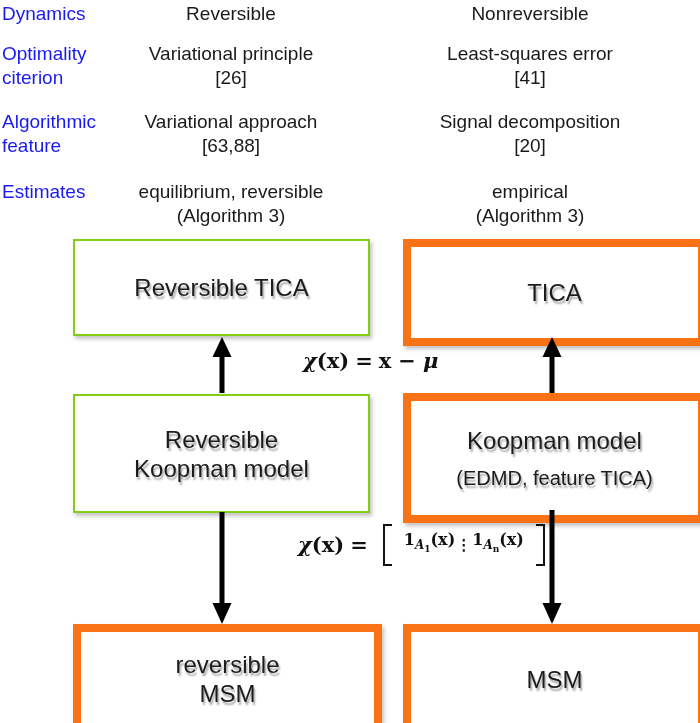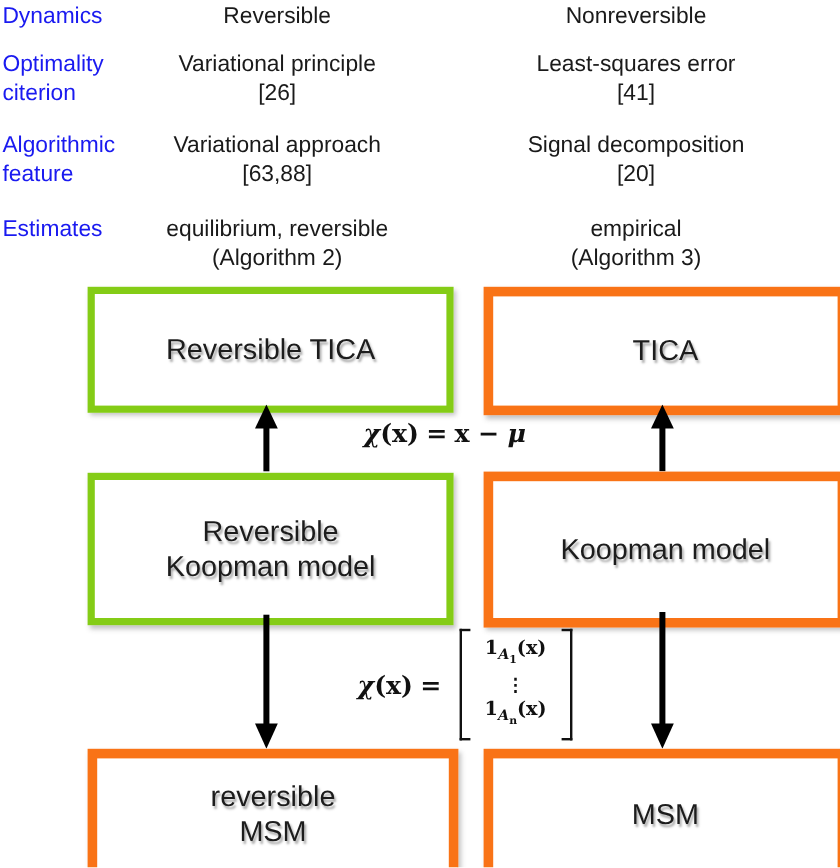--- a/index.html
+++ b/index.html
@@ -17,21 +17,21 @@
     position:absolute;font-size:19px;line-height:24px;white-space:pre-line;text-align:center;
   }
   .c1{left:95px;width:272px;}
   .c2{left:388px;width:284px;}
   
   .box{
     position:absolute;background:#ffffff;display:flex;flex-direction:column;
     align-items:center;justify-content:center;text-align:center;
     box-shadow:2px 3px 4px rgba(120,120,120,0.45);
   }
-  .box.red{border:6px solid #84cc16;}
+  .box.red{border:2px solid #84cc16;}
   .box.black{border:8px solid #f97316;}
   .box-title{
     font-size:24px;line-height:29px;white-space:pre-line;color:#1c1c1c;
     text-shadow:1.5px 2.5px 2px rgba(0,0,0,0.35);
   }
   .box-sub{
     font-size:20px;line-height:24px;margin-top:11px;color:#1c1c1c;
     text-shadow:1.5px 2.5px 2px rgba(0,0,0,0.35);
   }
   
@@ -43,21 +43,21 @@
     display:flex;align-items:center;font-weight:bold;
   }
   .f1{font-size:21px;}
   .it{font-style:italic;}
   .sp{margin:0 6px;}
   .mn{margin:0 7px;}
   .f2{font-size:21px;}
   .matrix{display:flex;align-items:stretch;margin-left:9px;}
   .bracket-l{width:7px;border-left:2px solid #111;border-top:2px solid #111;border-bottom:2px solid #111;}
   .bracket-r{width:7px;border-right:2px solid #111;border-top:2px solid #111;border-bottom:2px solid #111;}
-  .mcol{display:flex;flex-direction:column;align-items:center;justify-content:center;
+  .mcol{display:flex;flex-direction:row;align-items:center;justify-content:center;
         padding:5px 12px;gap:1px;}
   .mrow{font-size:16px;font-weight:bold;white-space:nowrap;line-height:22px;}
   .m-sub{font-size:12px;}
   .m-subsub{font-size:9px;}
   .mdots{font-size:15px;line-height:16px;font-weight:bold;}
 </style>
 </head>
 <body>
 
 <div class="canvas">
@@ -79,21 +79,21 @@
     <div class="tlabel">Algorithmic
 feature</div>
     <div class="tcell c1">Variational approach
 [63,88]</div>
     <div class="tcell c2">Signal decomposition
 [20]</div>
   </div>
   <div class="trow" style="top:180px">
     <div class="tlabel">Estimates</div>
     <div class="tcell c1">equilibrium, reversible
-(Algorithm 2)</div>
+(Algorithm 3)</div>
     <div class="tcell c2">empirical
 (Algorithm 3)</div>
   </div>
 
   <div class="box red" style="left:73px;top:239px;width:293px;height:93px">
     <div class="box-title">Reversible TICA</div>
   </div>
   <div class="box black" style="left:403px;top:239px;width:287px;height:91px">
     <div class="box-title">TICA</div>
   </div>
@@ -115,20 +115,21 @@
       <span class="mn">−</span>
       <span class="it">μ</span>
   </div>
 
   <div class="box red" style="left:73px;top:394px;width:293px;height:115px">
     <div class="box-title">Reversible
 Koopman model</div>
   </div>
   <div class="box black" style="left:403px;top:393px;width:287px;height:114px">
     <div class="box-title">Koopman model</div>
+    <div class="box-sub">(EDMD, feature TICA)</div>
   </div>
 
   <svg class="arrow" style="left:209px;top:512px" width="26" height="112" xmlns="http://www.w3.org/2000/svg">
     <rect x="10.5" y="0" width="5" height="95"></rect>
     <polygon points="13,112 3.5,91 22.5,91"></polygon>
   </svg>
   <svg class="arrow" style="left:539px;top:510px" width="26" height="114" xmlns="http://www.w3.org/2000/svg">
     <rect x="10.5" y="0" width="5" height="97"></rect>
     <polygon points="13,114 3.5,93 22.5,93"></polygon>
   </svg>

